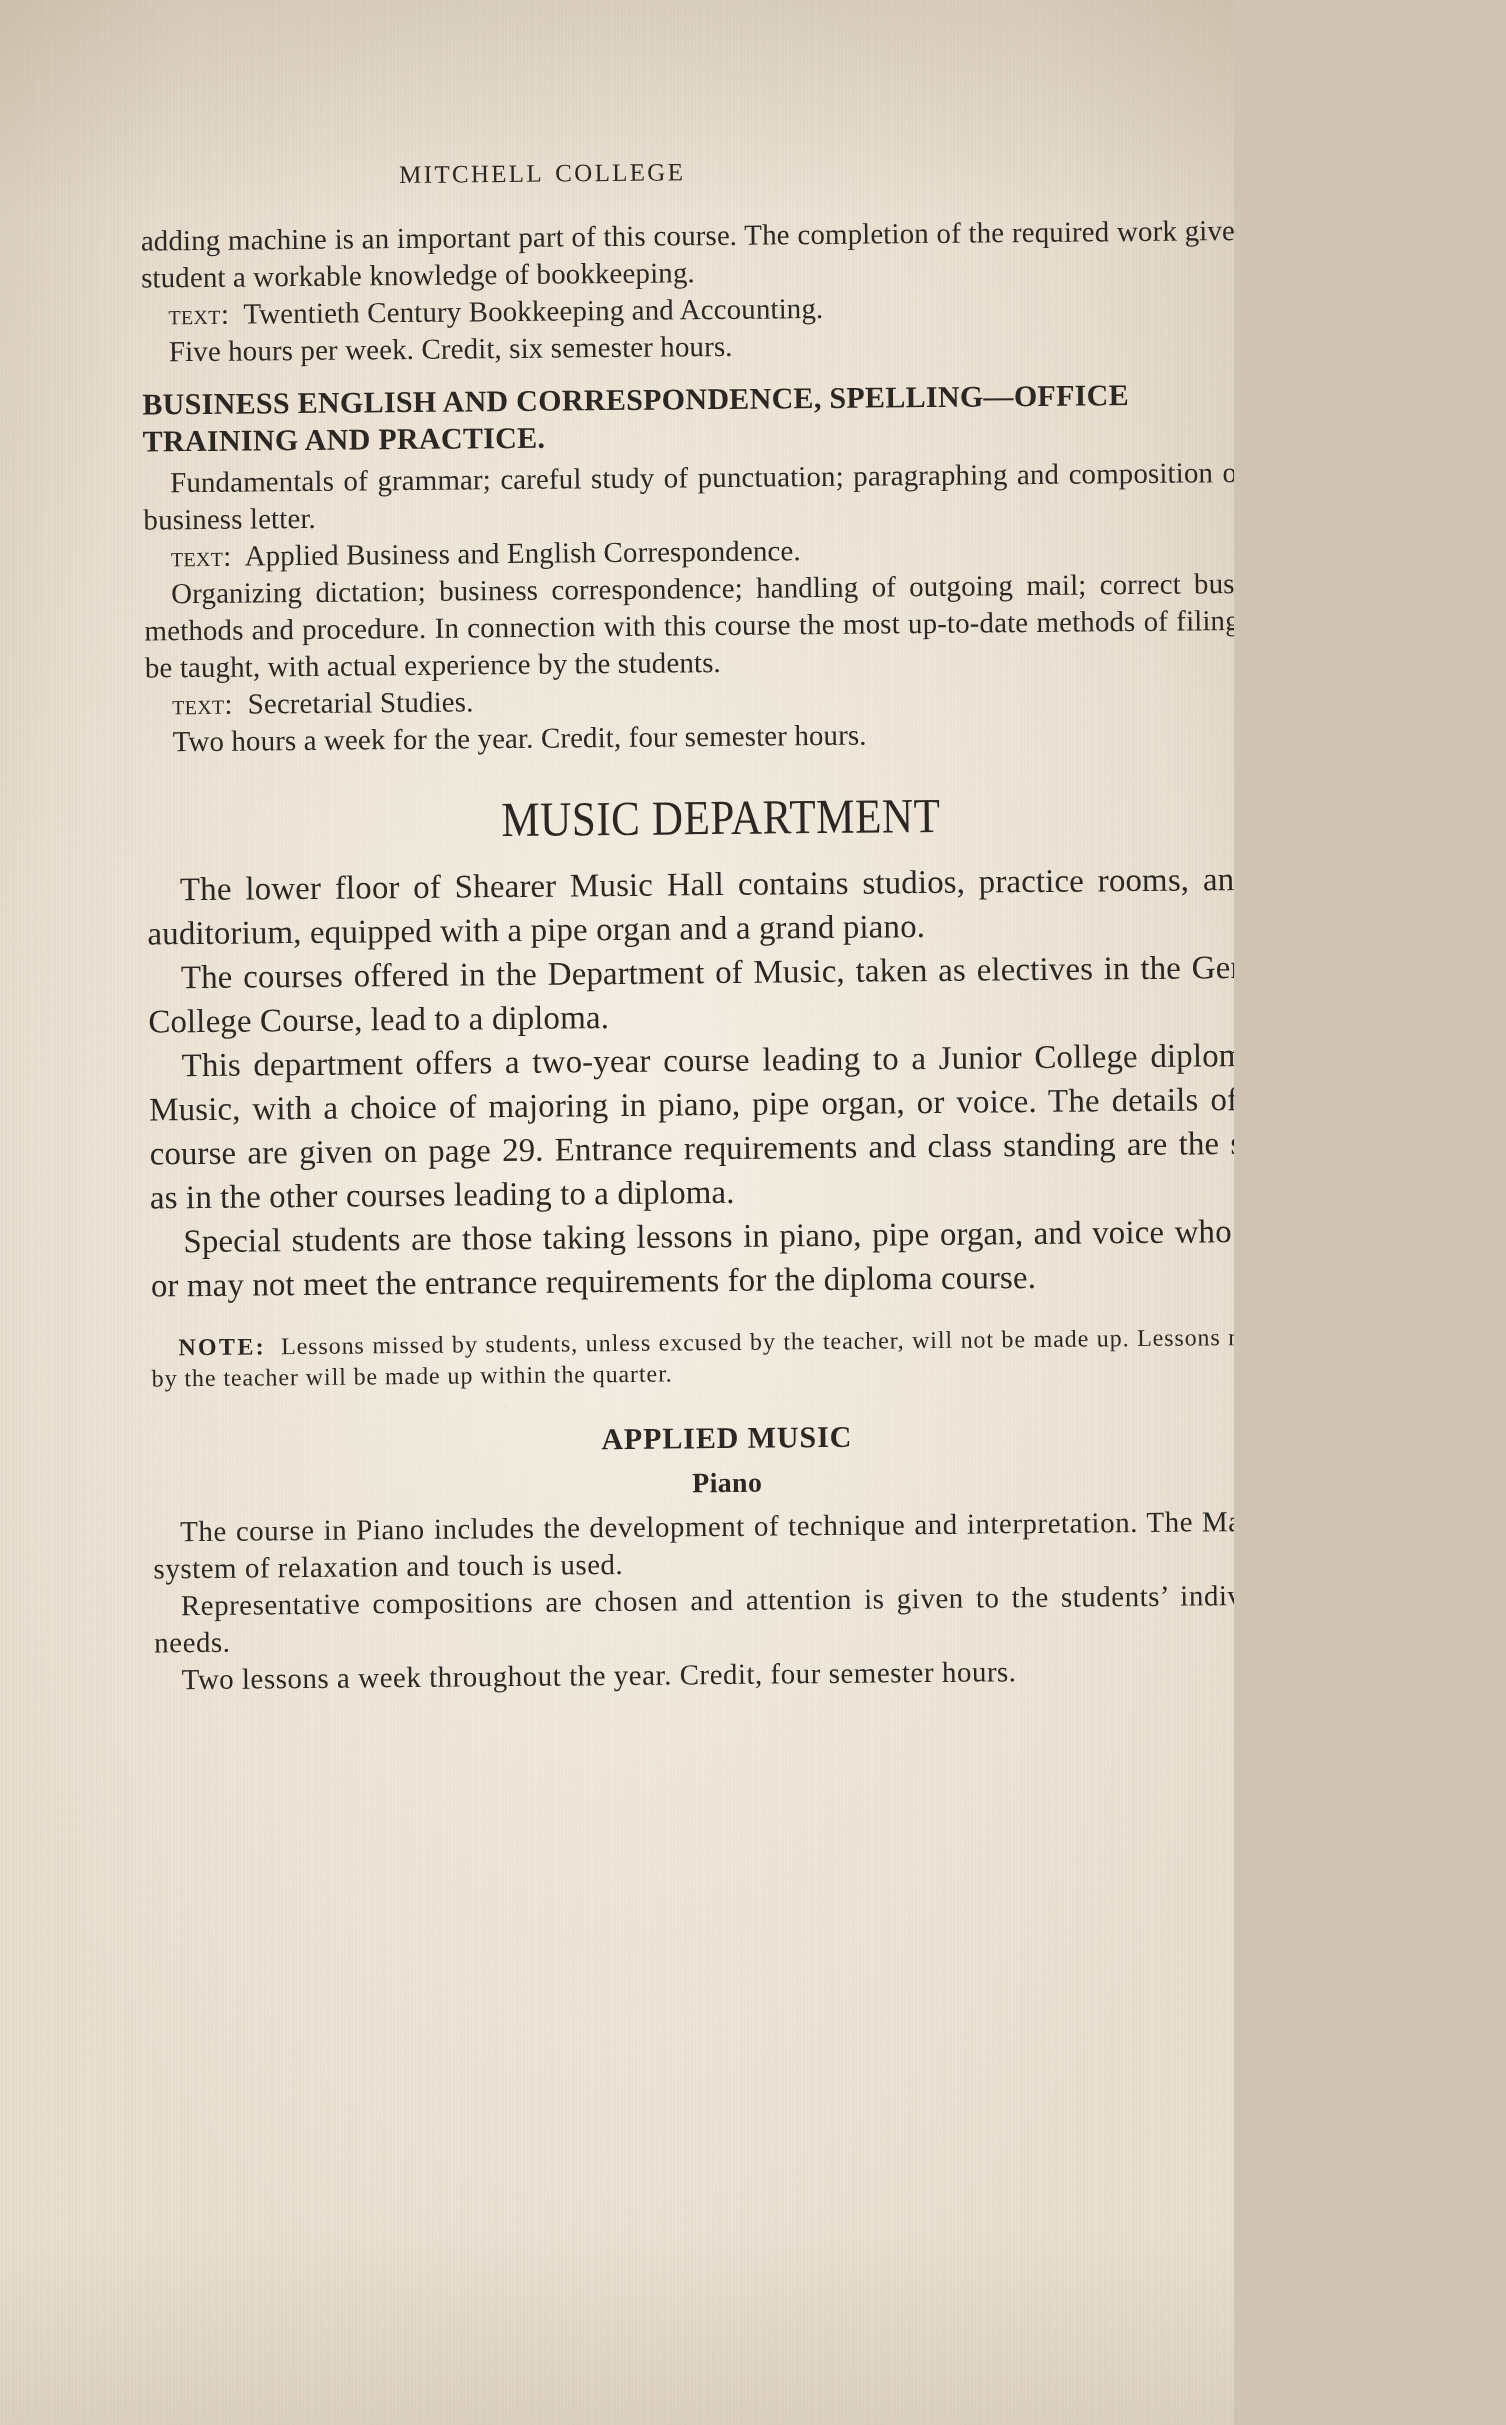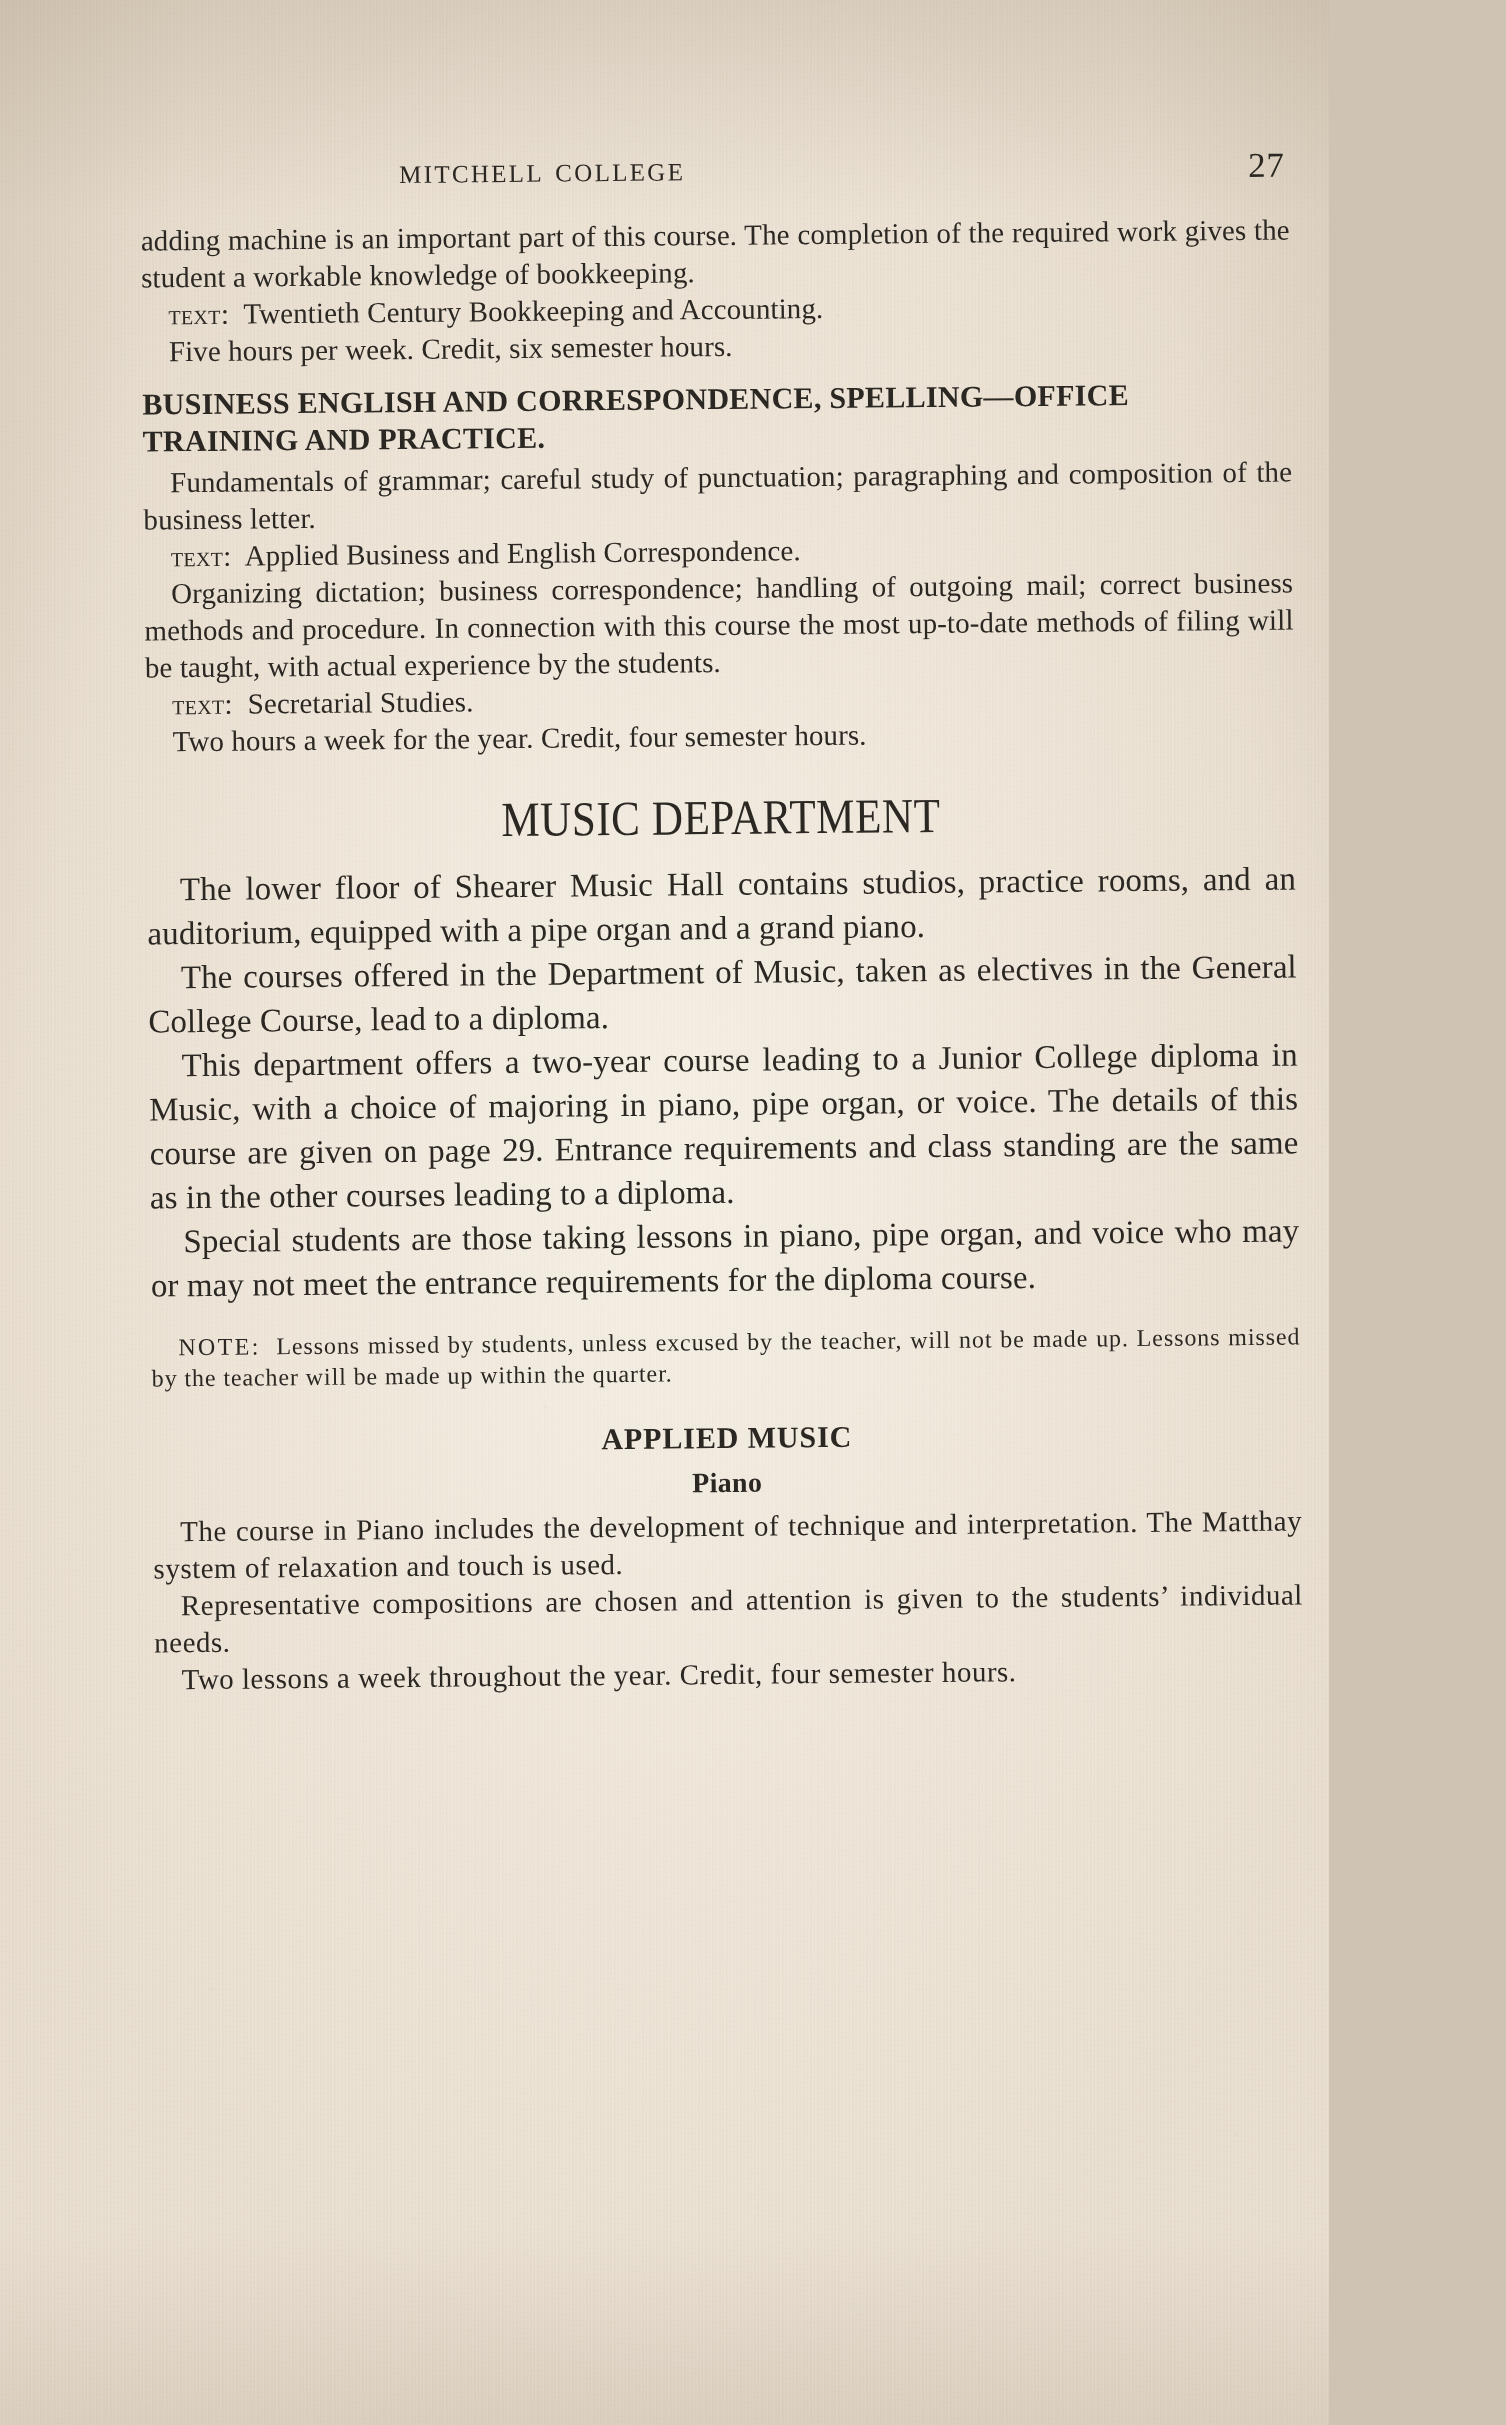--- a/index.html
+++ b/index.html
@@ -3,21 +3,21 @@
 <meta charset="utf-8">
 <style>
   html, body {
     margin: 0;
     padding: 0;
     background: #cfc4b4;
   }
 
   #page {
     position: relative;
-    width: 1329px;
+    width: 1234px;
     height: 2426px;
     overflow: hidden;
     background-color: #e9dfd0;
     background-image:
       radial-gradient(ellipse 80% 70% at 50% 48%, rgba(255,252,245,0.55) 0%, rgba(255,252,245,0.18) 45%, rgba(0,0,0,0) 72%),
       linear-gradient(100deg, rgba(176,160,137,0.30) 0%, rgba(176,160,137,0.05) 12%, rgba(0,0,0,0) 28%),
       linear-gradient(260deg, rgba(176,160,137,0.26) 0%, rgba(176,160,137,0.04) 12%, rgba(0,0,0,0) 26%),
       linear-gradient(180deg, rgba(168,152,130,0.26) 0%, rgba(0,0,0,0) 9%),
       linear-gradient(0deg, rgba(168,152,130,0.22) 0%, rgba(0,0,0,0) 8%),
       repeating-linear-gradient(90deg,
@@ -145,21 +145,21 @@
   
   .note {
     margin: 24.4px 0 0 0;
     font-size: 24px;
     line-height: 31px;
     letter-spacing: 0.9px;
     text-align: justify;
     text-indent: 27px;
   }
   .note .lbl {
-    font-weight: normal;
+    font-weight: bold;
     letter-spacing: 2.3px;
   }
 
   
   h2.ctr-bold {
     margin: 31px 0 0 0;
     text-align: center;
     font-size: 30px;
     line-height: 35px;
     font-weight: bold;

